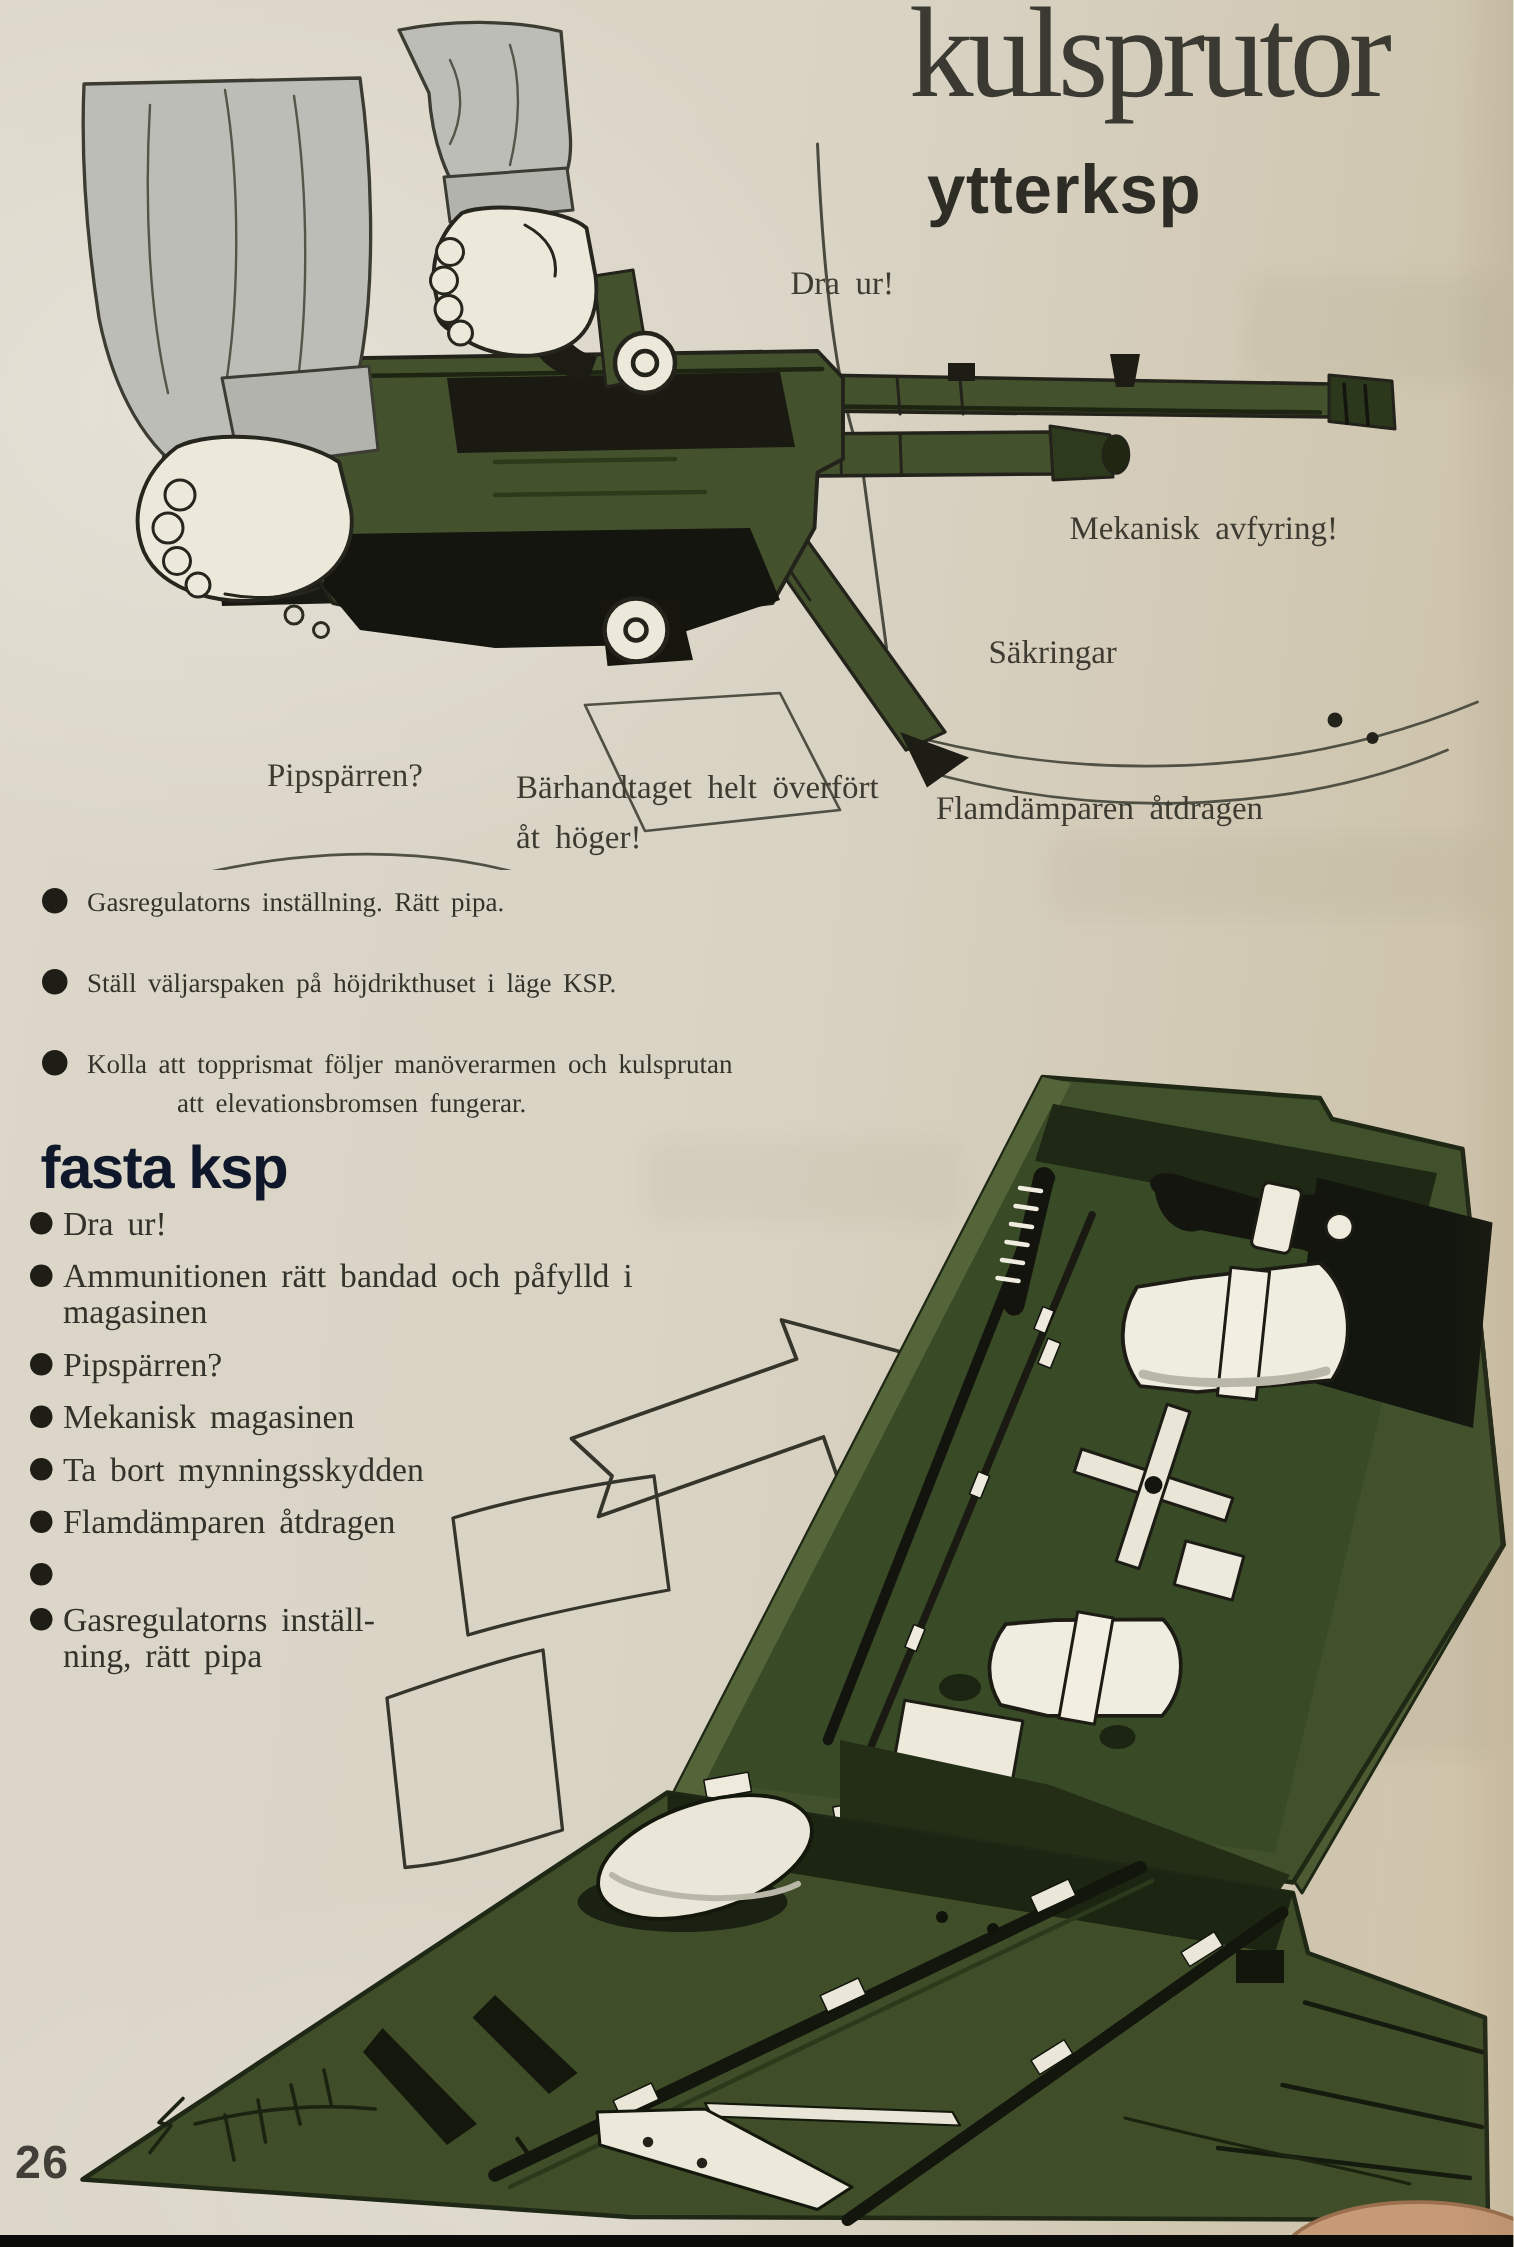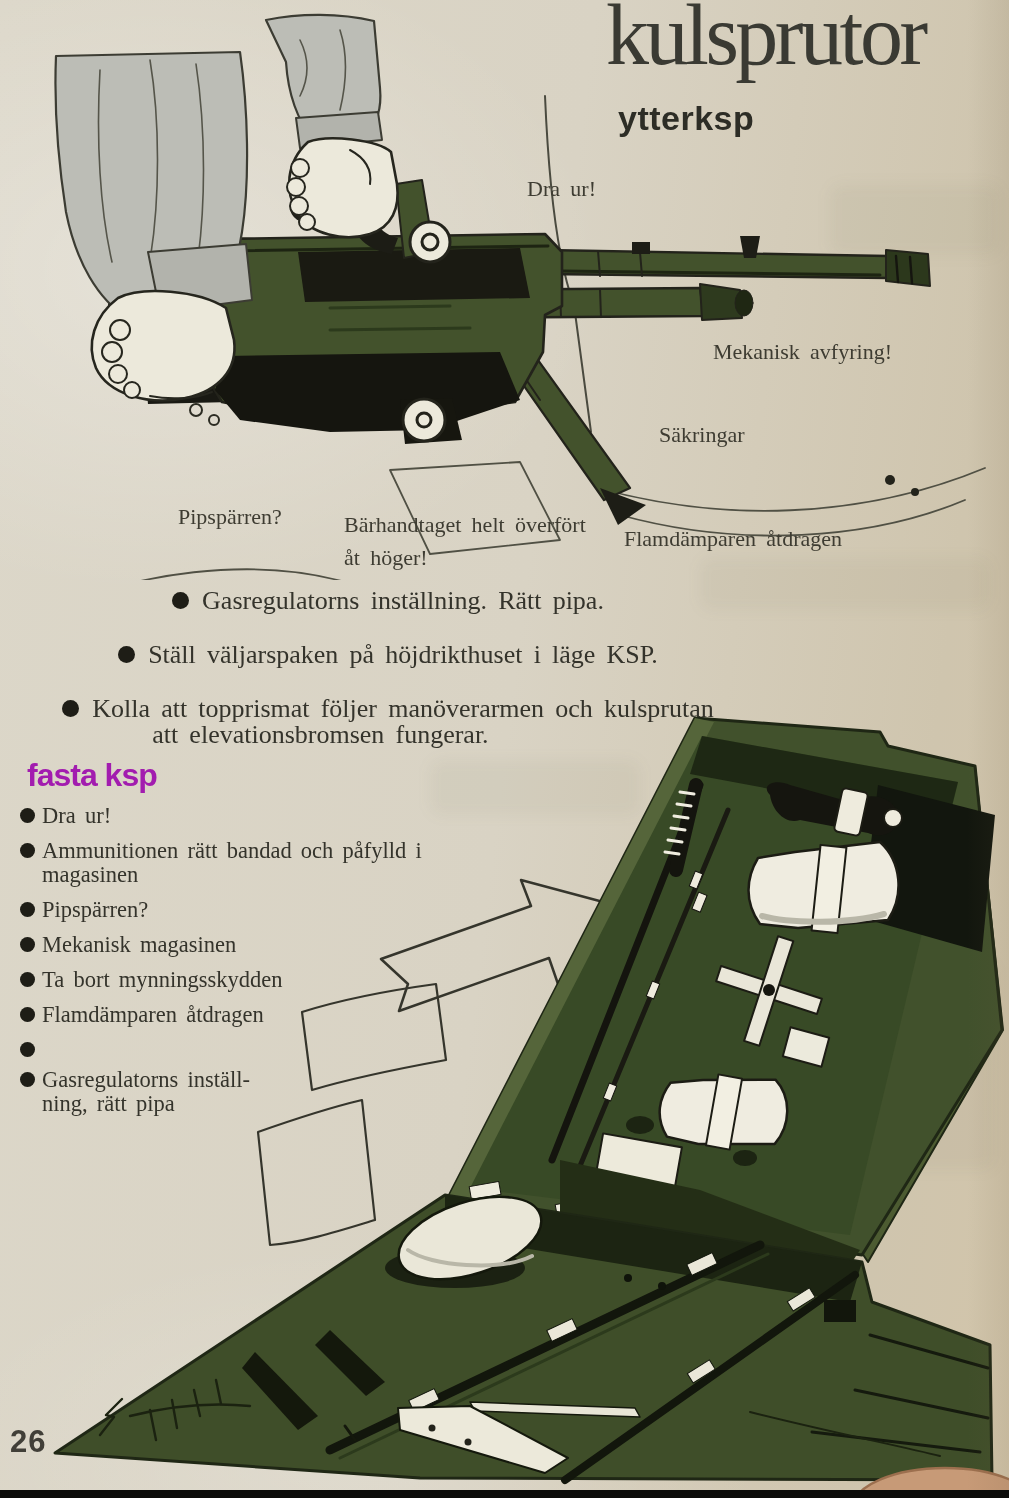--- a/index.html
+++ b/index.html
@@ -11,39 +11,39 @@
       radial-gradient(ellipse 600px 300px at 35% 97%, rgba(255,255,255,0.16), rgba(255,255,255,0) 70%),
       linear-gradient(97deg,#dcd7c9 0%,#d9d3c4 50%,#cfc5ae 86%,#d2c5aa 100%);
   }
   .abs{position:absolute;}
   .title{
     font-family:"Liberation Serif",serif;font-weight:400;color:#3a3a33;
     font-size:86px;letter-spacing:-3.5px;line-height:1.0;
   }
   .subtitle{
     font-family:"Liberation Sans",sans-serif;font-weight:700;color:#2d2d26;
-    font-size:34px;letter-spacing:0.5px;
+    font-size:46px;letter-spacing:0.5px;
   }
   .label{
     font-size:22px;color:#3e3c32;word-spacing:0.22em;line-height:33px;white-space:nowrap;
   }
   ul{margin:0;padding:0;}
   li{list-style:none;display:flex;align-items:flex-start;}
   .dot{border-radius:50%;background:#1e1d16;flex:0 0 auto;}
   .list1{width:720px;}
-  .list1 li{margin-bottom:28px;font-size:26px;line-height:26px;word-spacing:0.18em;justify-content:center;}
+  .list1 li{margin-bottom:28px;font-size:18px;line-height:26px;word-spacing:0.18em;}
   .list1 .dot{width:17px;height:17px;margin:4px 13px 0 0;}
   .list1 .l2{padding-left:60px;}
   .list2{width:460px;}
   .list2 li{margin-bottom:11px;font-size:22.5px;line-height:24px;word-spacing:0.16em;}
   .list2 .dot{width:15px;height:15px;margin:4px 7px 0 0;}
   .lines span{display:block;}
   .fasta-heading{
-    font-family:"Liberation Sans",sans-serif;font-weight:700;color:#a21caf;
-    font-size:32px;letter-spacing:-1px;
+    font-family:"Liberation Sans",sans-serif;font-weight:700;color:#0f172a;
+    font-size:40px;letter-spacing:-1px;
   }
   .page-number{
     font-family:"Liberation Sans",sans-serif;font-weight:600;
     font-size:31px;color:#413f38;letter-spacing:1px;
   }
   .ghost{position:absolute;filter:blur(7px);border-radius:12px;pointer-events:none;}
   .edge-shade{
     position:absolute;top:0;right:0;width:42px;height:1498px;
     background:linear-gradient(to right, rgba(110,92,62,0), rgba(110,92,62,0.12));
   }

